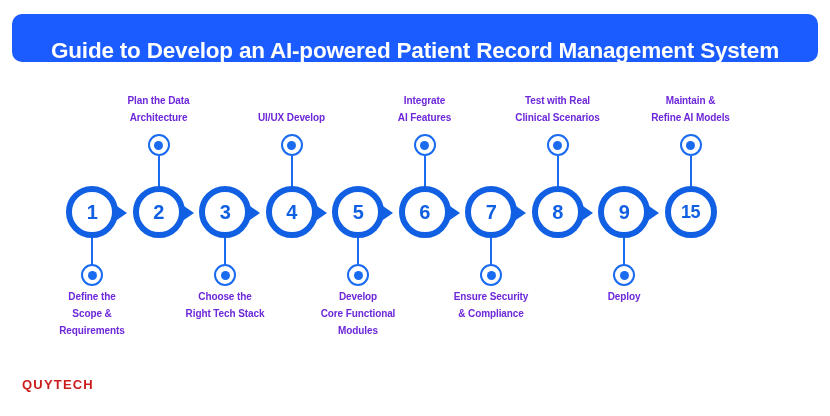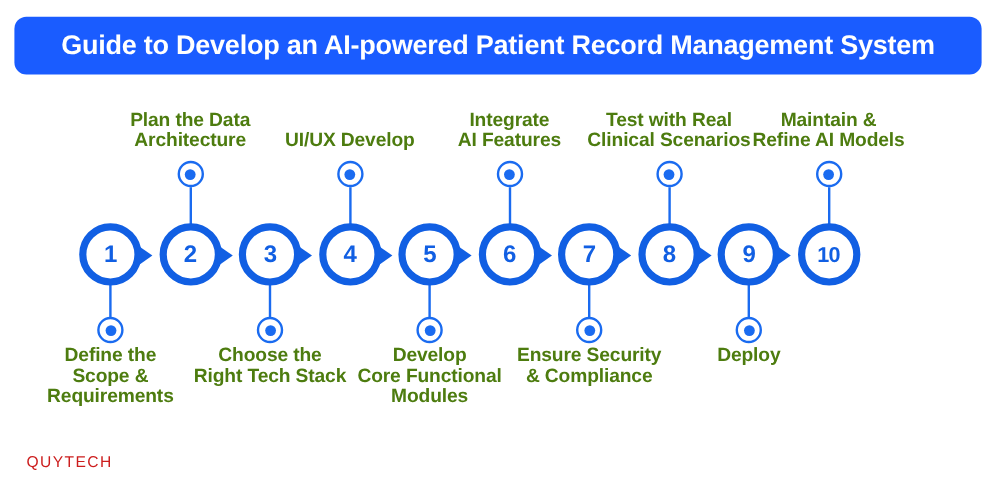--- a/index.html
+++ b/index.html
@@ -18,21 +18,21 @@
   
   #title-banner {
     position: absolute;
     left: 12px;
     top: 14px;
     width: 806px;
     height: 48px;
     background: #1a5cff;
     border-radius: 10px;
     display: flex;
-    align-items: center;
+    align-items: flex-end;
     justify-content: center;
     box-sizing: border-box;
   }
   #title-banner .title-text {
     color: #ffffff;
     font-size: 22.5px;
     font-weight: bold;
     letter-spacing: -0.2px;
     white-space: nowrap;
     line-height: 1;
@@ -125,37 +125,37 @@
   }
   .dot.up   { top: 134px; }
   .dot.down { top: 264px; }
 
   
   .label {
     position: absolute;
     left: -85px;
     width: 170px;
     text-align: center;
-    color: #4d7c0f;
-    font-size: 16px;
+    color: #6d28d9;
+    font-size: 10px;
     font-weight: bold;
     line-height: 17px;
     letter-spacing: -0.1px;
   }
   .label.up   { bottom: 290px; }
   .label.down { top: 288px; }
 
   
   #logo {
     position: absolute;
     left: 22px;
     top: 378px;
     color: #cc1d1d;
     font-size: 13px;
-    font-weight: normal;
+    font-weight: bold;
     letter-spacing: 1.2px;
     line-height: 1;
   }
 </style>
 </head>
 <body>
 
 <div id="title-banner">
   <span class="title-text">Guide to Develop an AI-powered Patient Record Management System</span>
 </div>
@@ -239,19 +239,19 @@
       <div class="node">
         <span class="num">9</span>
       </div>
       <div class="arrow"></div>
       <div class="label down">Deploy</div>
     </div>
     <div class="step" style="left: 690.5px;">
       <div class="stem up"></div>
       <div class="dot up"></div>
       <div class="node wide">
-        <span class="num">10</span>
+        <span class="num">15</span>
       </div>
       <div class="label up">Maintain &amp;<br>Refine AI Models</div>
     </div>
   </div>
 
 <div id="logo">QUYTECH</div>
 
 </body></html>

